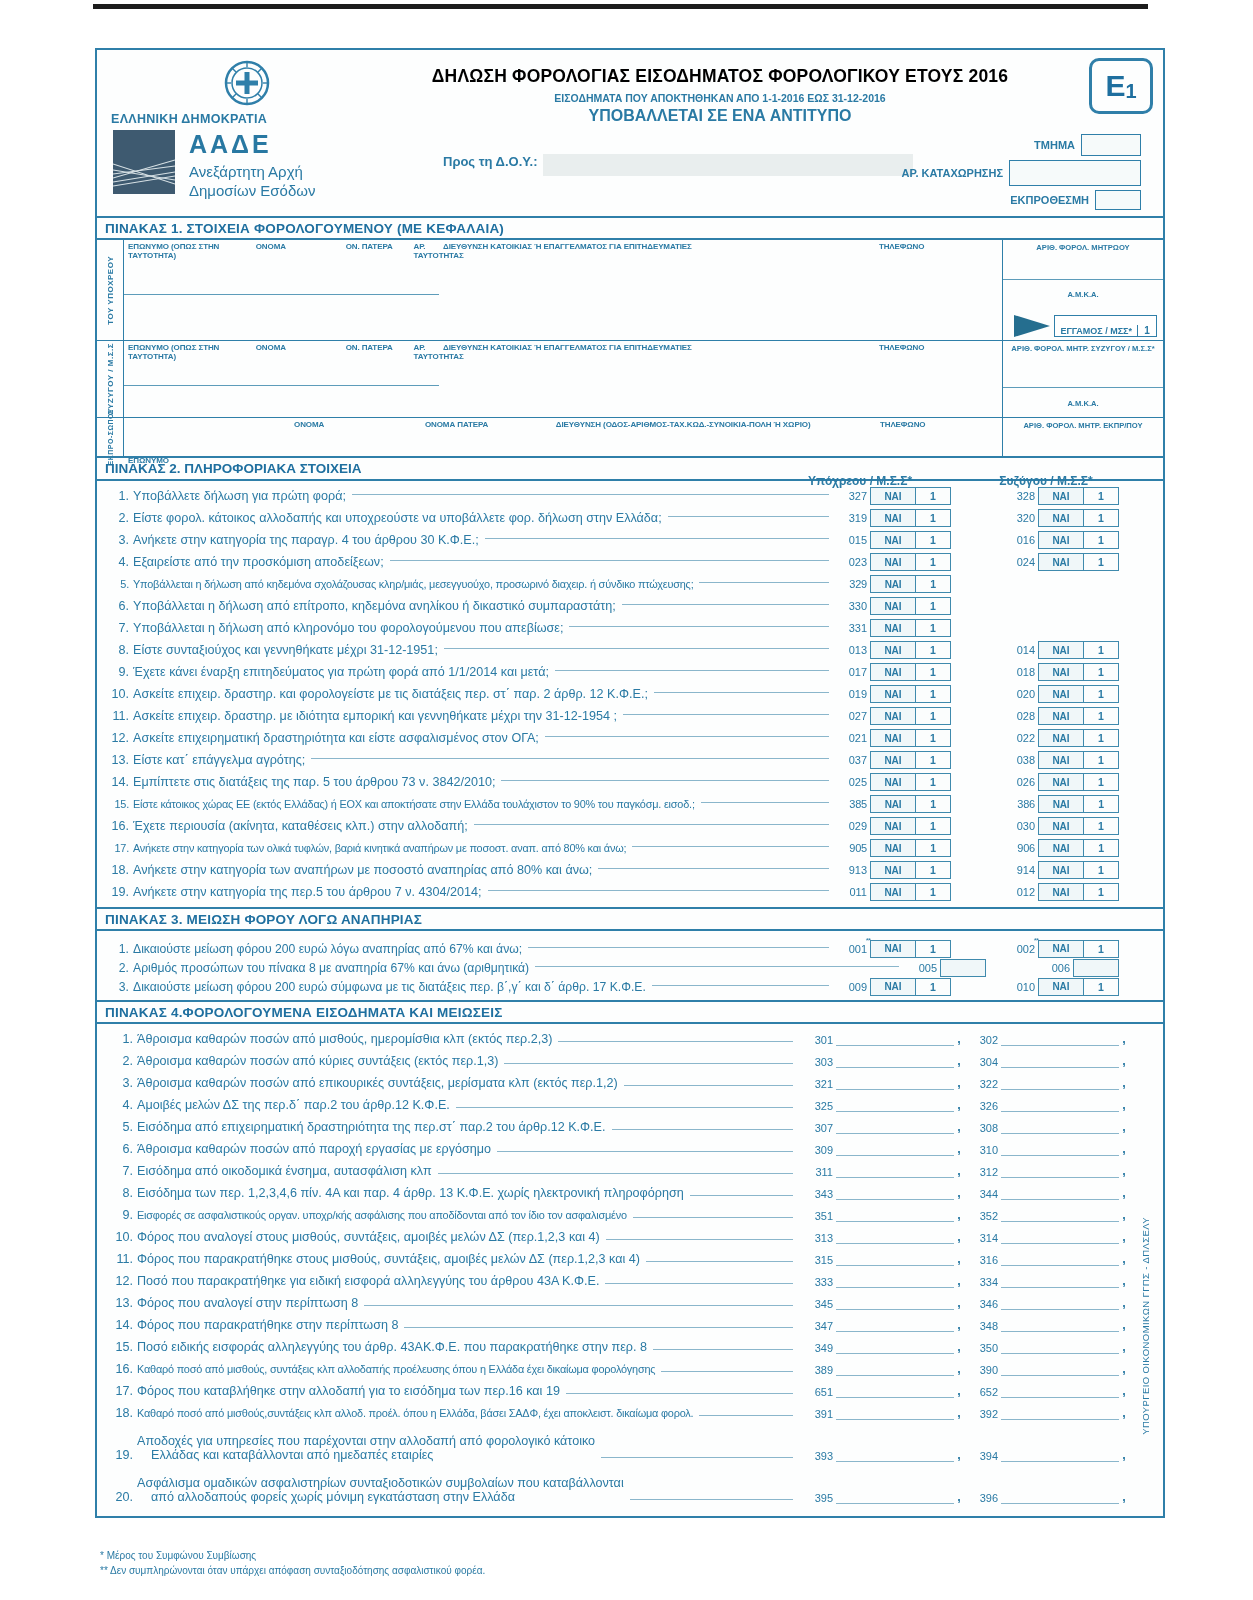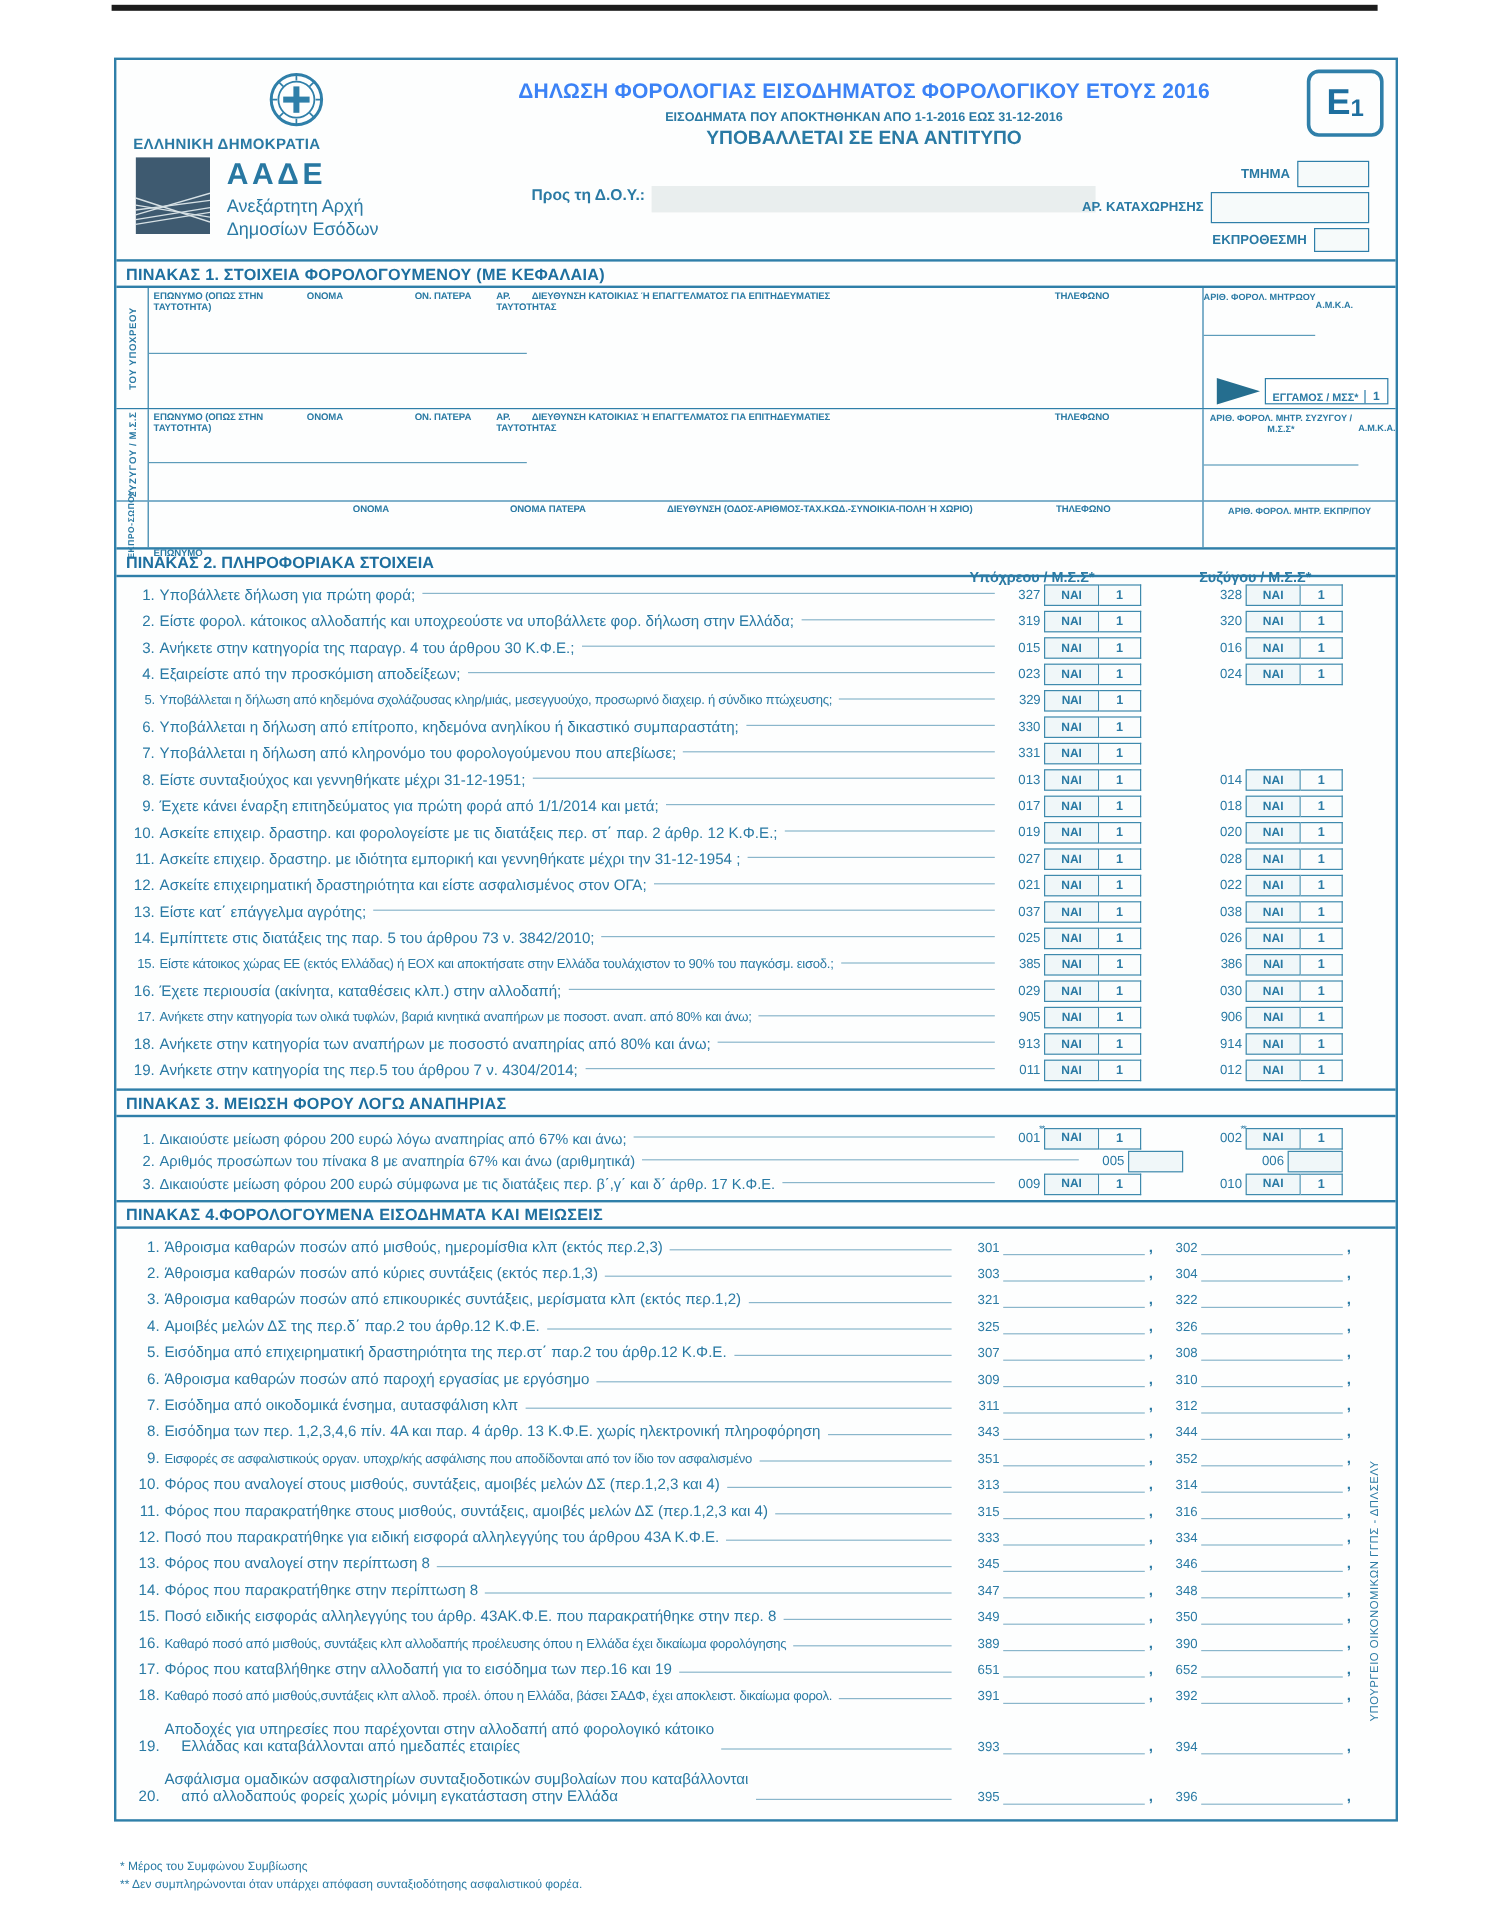--- a/index.html
+++ b/index.html
@@ -7,21 +7,21 @@
        color:#2a7aa4;-webkit-font-smoothing:antialiased;}
   .scanline{position:absolute;left:93px;top:4px;width:1055px;height:5px;background:#1c1c1c;}
   .form{position:absolute;left:95px;top:48px;width:1070px;border:2px solid #2f7fa9;background:#fdfefe;
         box-sizing:border-box;}
   
   .hdr{position:relative;height:166px;}
   .hdr-top{display:flex;}
   .emblem-col{width:300px;text-align:center;padding-top:10px;}
   .republic{font-size:12.5px;font-weight:bold;letter-spacing:.3px;margin-top:2px;text-align:left;padding-left:14px;}
   .titles{flex:1;text-align:center;padding-top:16px;}
-  .title-main{font-size:17.5px;font-weight:bold;color:#3b82f6;letter-spacing:.2px;}
+  .title-main{font-size:17.5px;font-weight:bold;color:#000000;letter-spacing:.2px;}
   .title-sub{font-size:10.5px;font-weight:bold;color:#2a7aa4;margin-top:5px;}
   .title-sub2{font-size:16px;font-weight:bold;color:#2a7aa4;margin-top:3px;}
   .e1badge{position:absolute;top:8px;right:10px;width:58px;height:50px;border:3px solid #2f7fa9;
            border-radius:10px;display:flex;align-items:center;justify-content:center;
            font-size:30px;font-weight:bold;color:#1e6f9f;}
   .e1badge .sub{font-size:20px;margin-top:10px;}
   .hdr-bot{display:flex;margin-top:4px;}
   .aade{display:flex;width:330px;padding-left:16px;}
   .aade-sq{width:62px;height:64px;flex-shrink:0;}
   .aade-tx{padding-left:14px;}
@@ -39,21 +39,21 @@
         font-weight:bold;font-size:13.5px;color:#1e6f9f;letter-spacing:.2px;}
   
   .t1band{display:flex;border-bottom:1.5px solid #2f7fa9;}
   .t1side{width:26px;border-right:1.3px solid #2f7fa9;display:flex;align-items:center;justify-content:center;}
   .vtext{writing-mode:vertical-rl;transform:rotate(180deg);font-size:8px;font-weight:bold;letter-spacing:.5px;
          white-space:nowrap;}
   .t1main{flex:1;display:flex;}
   .t1r{display:flex;font-size:8px;font-weight:bold;letter-spacing:-.1px;}
   .t1r .cell{padding:2px 4px;}
   .t1right{width:160px;border-left:1.3px solid #2f7fa9;font-size:7.6px;font-weight:bold;text-align:center;
-           display:flex;flex-direction:row;position:relative;}
+           display:flex;flex-direction:column;position:relative;}
   .t1right .rr{border-bottom:1px solid #5d9cba;padding-top:3px;}
   .marry{position:absolute;bottom:3px;right:6px;display:flex;align-items:center;}
   .arrow{width:0;height:0;border-top:11px solid transparent;border-bottom:11px solid transparent;
          border-left:36px solid #256e8f;margin-right:4px;}
   .marrybox{border:1.5px solid #2f7fa9;display:flex;align-items:flex-end;height:20px;background:#fff;}
   .marrybox .mlb{font-size:9px;font-weight:bold;padding:0 5px;}
   .marrybox .mval{border-left:1.5px solid #2f7fa9;width:18px;text-align:center;font-size:10px;font-weight:bold;}
   
   .t2head{position:relative;border-top:2.5px solid #2f7fa9;border-bottom:2px solid #2f7fa9;
           padding:3px 8px;font-weight:bold;font-size:13.5px;color:#1e6f9f;}

